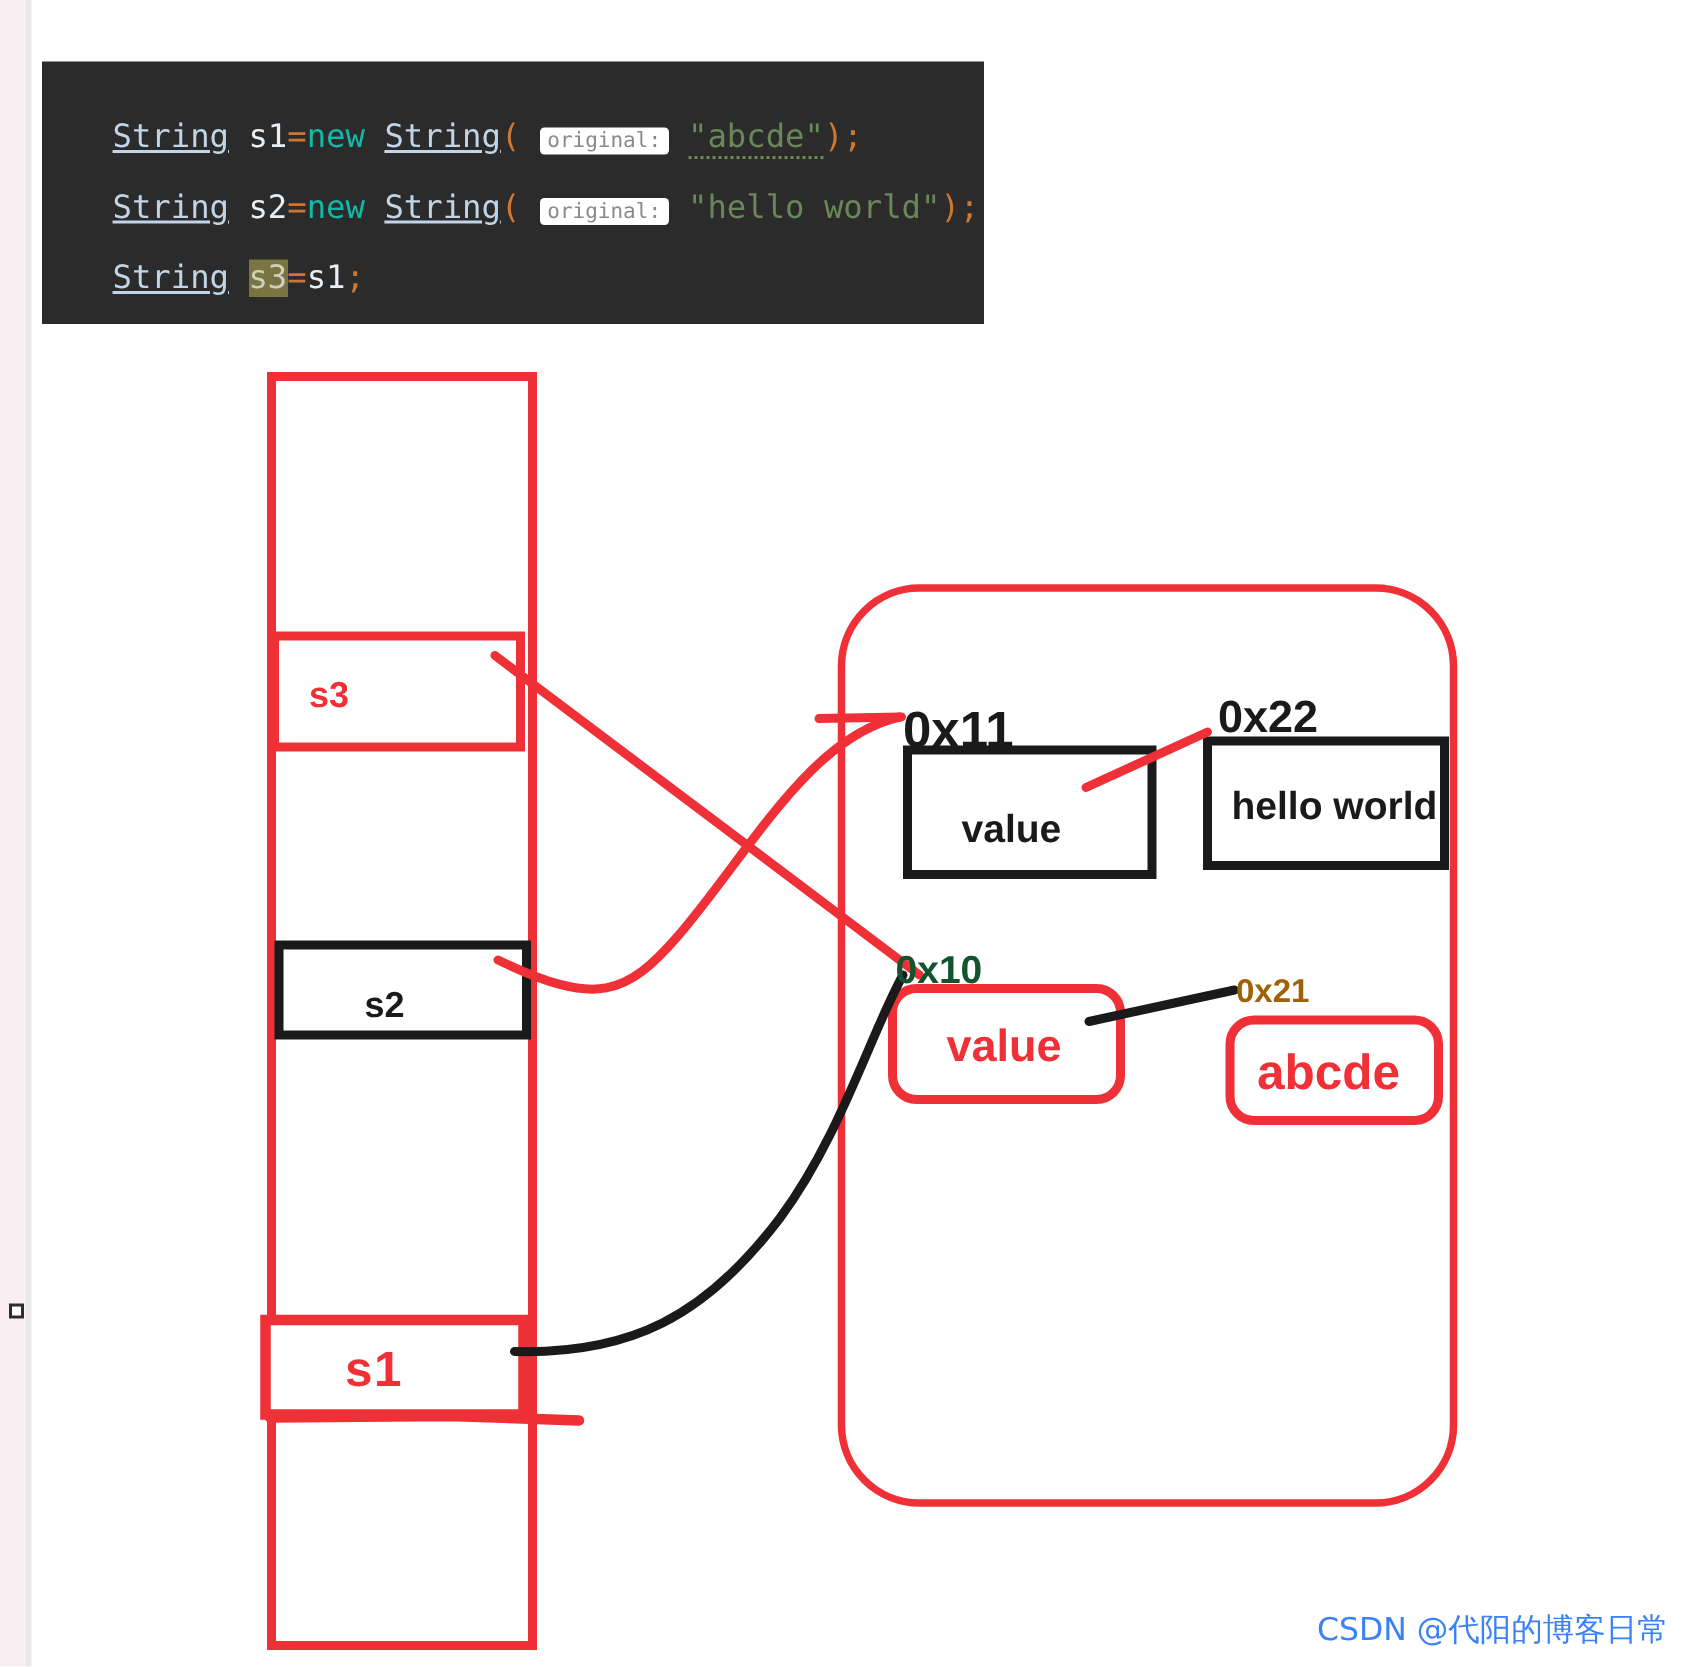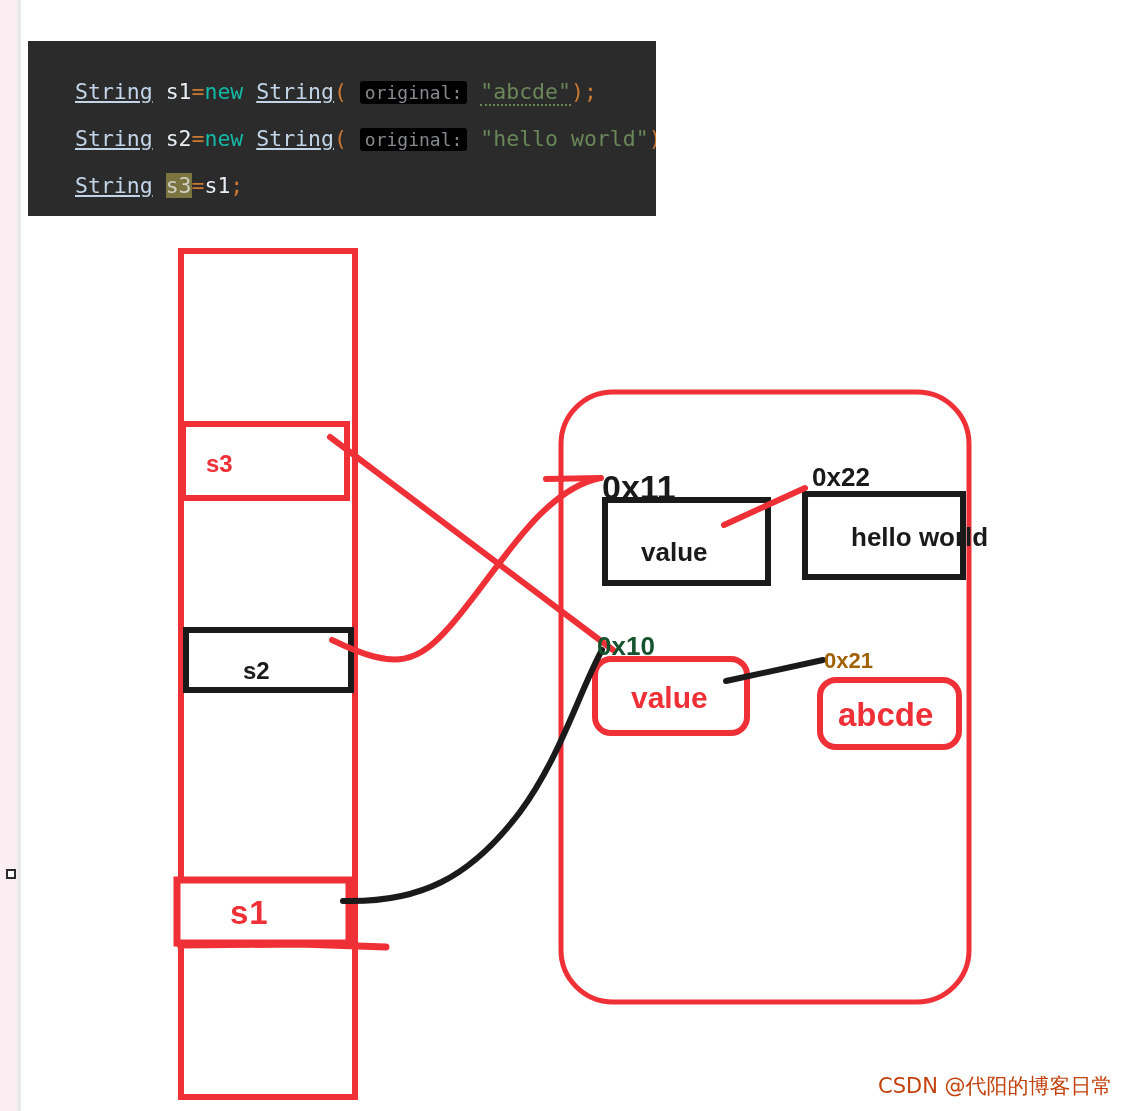--- a/index.html
+++ b/index.html
@@ -63,25 +63,25 @@
   .indent { display: inline-block; width: 47px; }
   .kw      { color: #a9b7c6; }
   .type    { color: #c1d4e8; text-decoration: underline; }
   .var     { color: #e8eef4; }
   .dim     { color: #14b8a6; }
   .op      { color: #cc7832; }
   .str     { color: #6a8759; }
   .paren   { color: #cc7832; }
   .orange  { color: #cc7832; }
   .hint {
-    background: #000000;
+    background: #ffffff;
     color: #868a8c;
     border-radius: 3px;
     padding: 1px 5px;
-    font-size: 18px;
+    font-size: 14px;
   }
   .sel-highlight {
     background: #7a7440;
     color: #cfcfc2;
   }
   .squiggle {
     border-bottom: 2px dotted #6a8759;
   }
 
   
@@ -110,28 +110,28 @@
     left: 230px; top: 894px;
     font-size: 33px; color: #ef3037;
     letter-spacing: 1px;
   }
   #label-addr-0x11 {
     left: 602px; top: 468px;
     font-size: 34px; color: #1a1a1a;
   }
   #label-addr-0x22 {
     left: 812px; top: 462px;
-    font-size: 26px; color: #1a1a1a;
+    font-size: 30px; color: #1a1a1a;
   }
   #label-value-black {
     left: 641px; top: 537px;
     font-size: 26px; color: #1a1a1a;
   }
   #label-hello-world {
-    left: 851px; top: 522px;
+    left: 821px; top: 522px;
     font-size: 26px; color: #1a1a1a;
   }
   #label-addr-0x10 {
     left: 597px; top: 631px;
     font-size: 26px; color: #14532d;
   }
   #label-addr-0x21 {
     left: 824px; top: 648px;
     font-size: 22px; color: #a16207;
   }
@@ -142,21 +142,21 @@
   #label-abcde {
     left: 838px; top: 696px;
     font-size: 33px; color: #ef3037;
   }
 
   
   #watermark {
     position: absolute;
     left: 878px; top: 1072px;
     font-size: 21px;
-    color: #c2410c;
+    color: #3b82f6;
     white-space: nowrap;
     font-family: "DejaVu Sans", sans-serif;
   }
 </style>
 </head>
 <body>
 
 <div id="page-edge-strip"></div>
 <div id="page-edge-line"></div>
 <div id="page-marker"></div>

